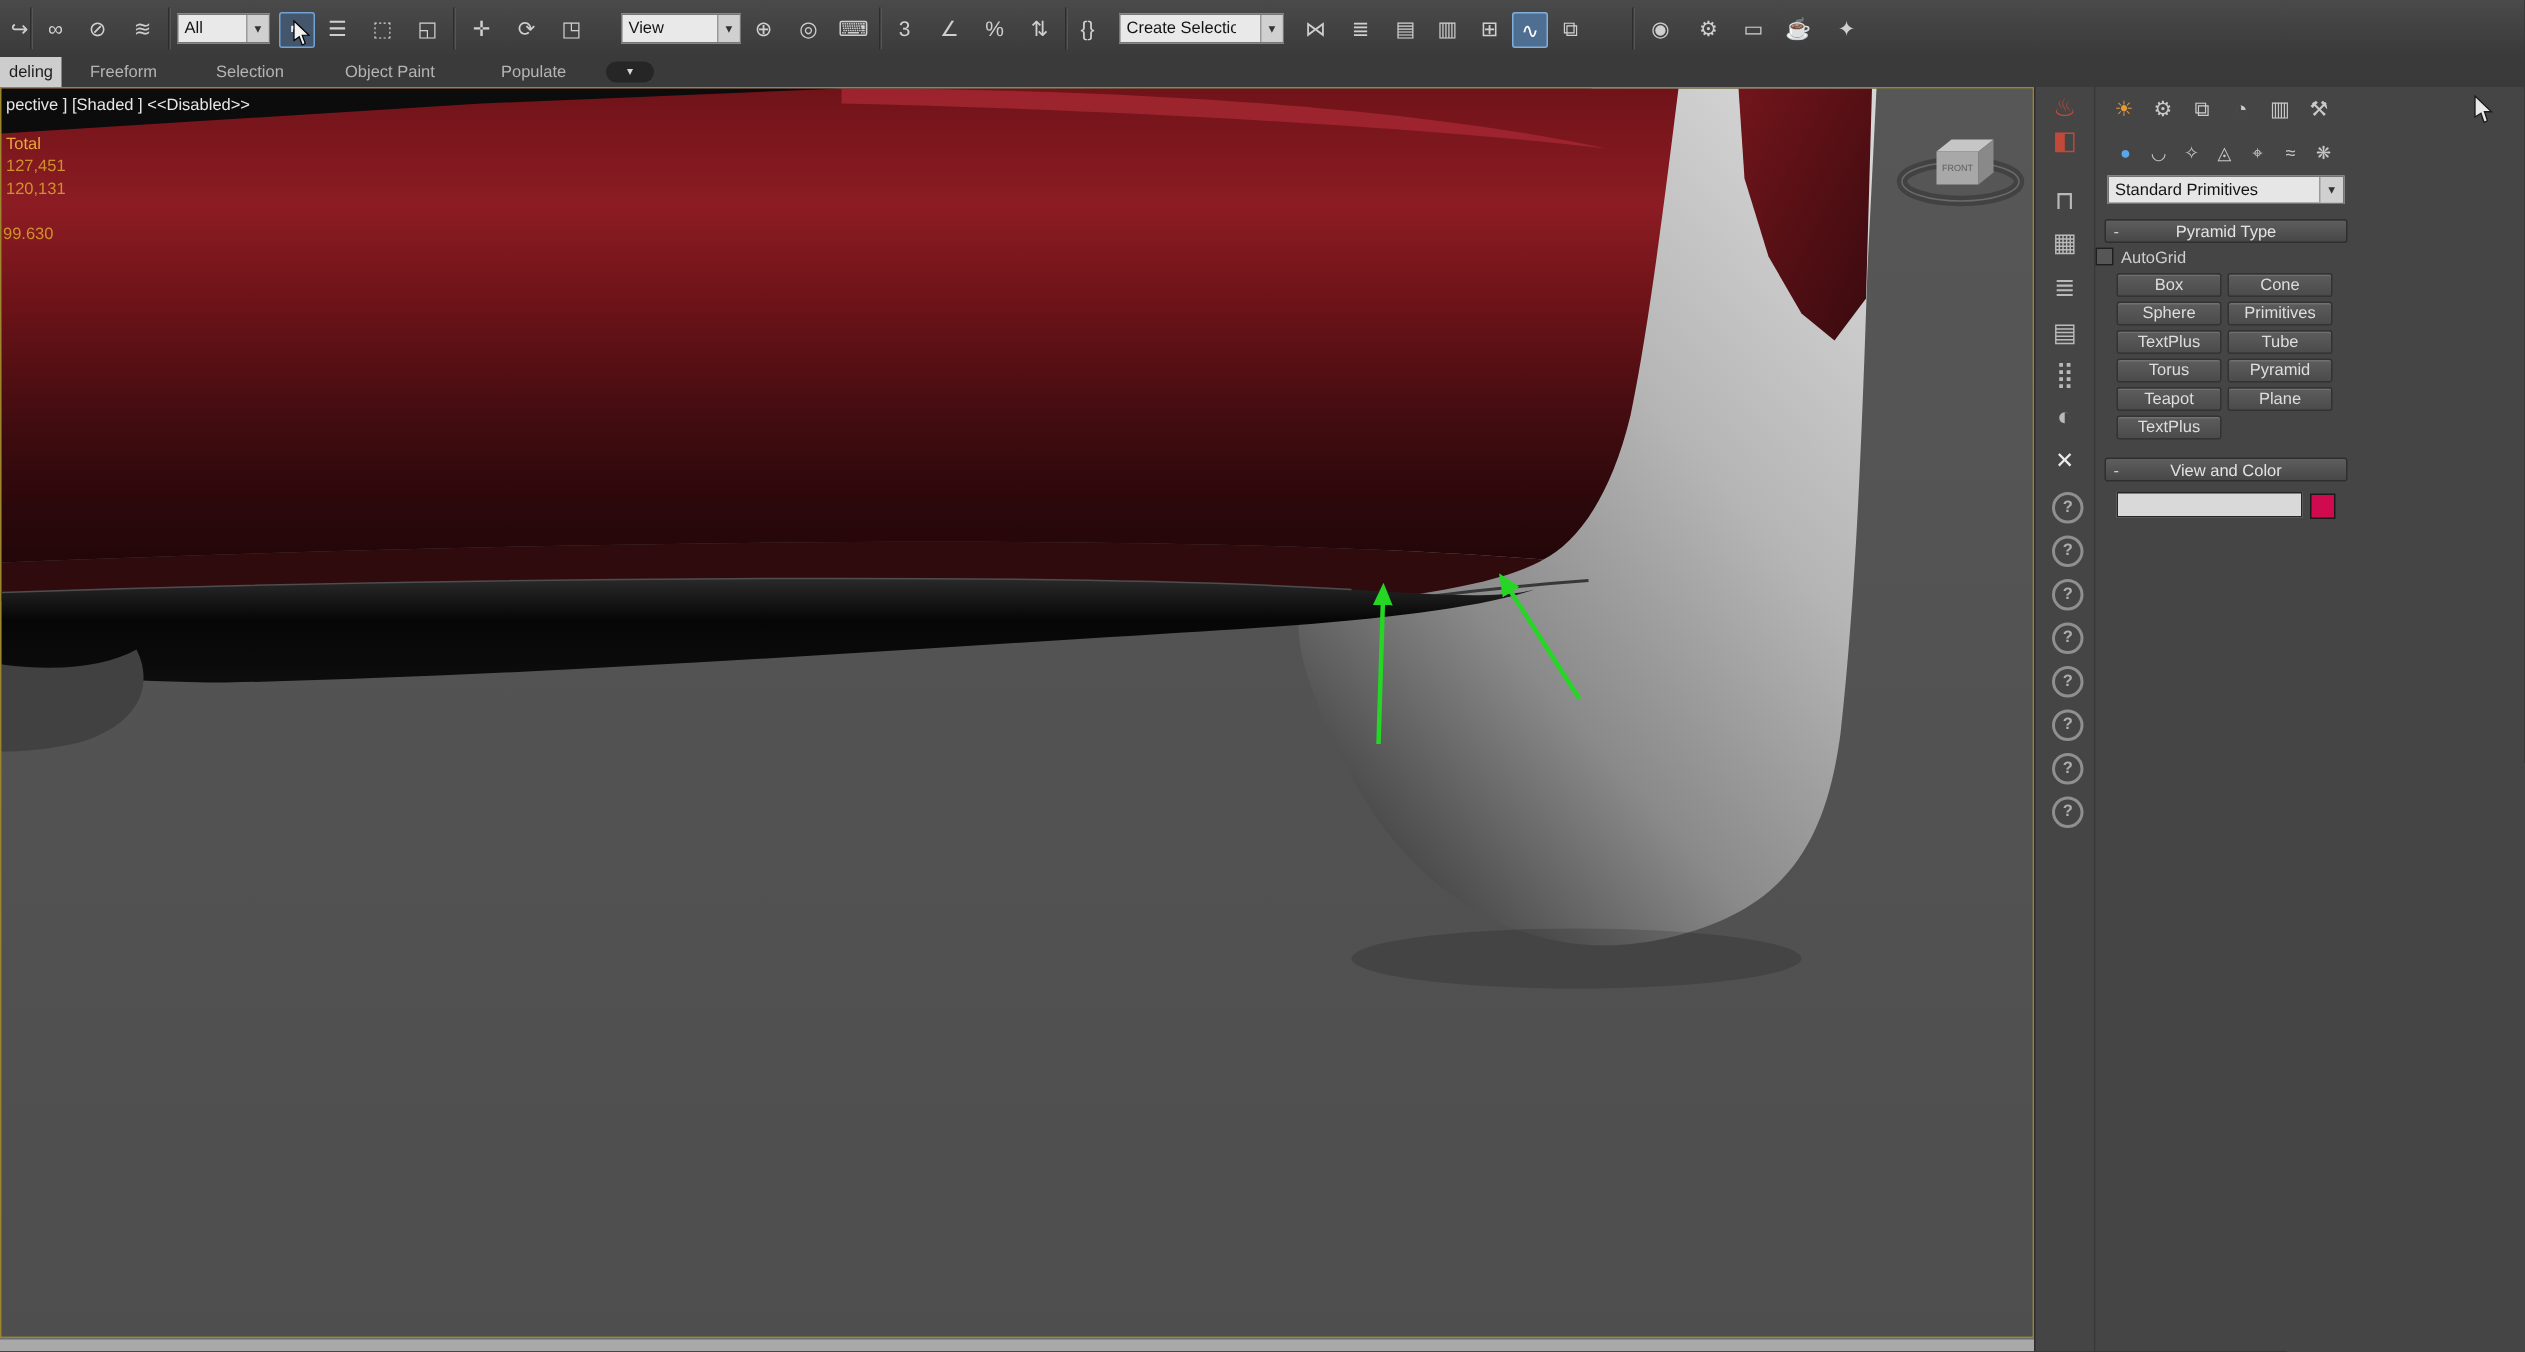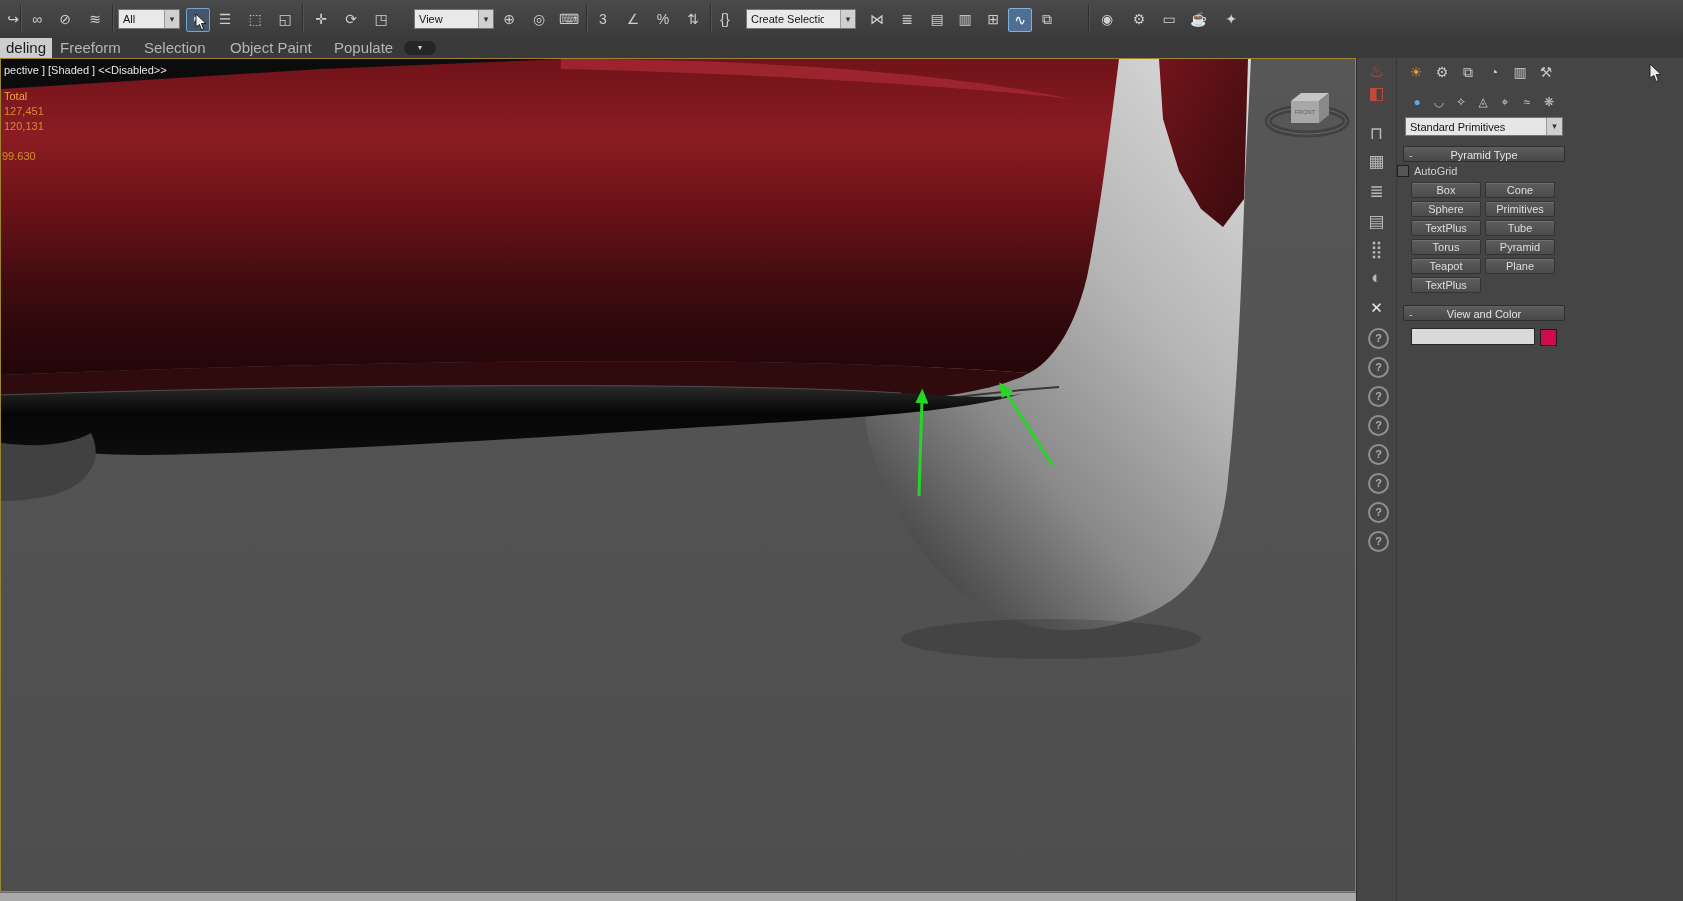--- a/index.html
+++ b/index.html
@@ -16,21 +16,21 @@
   .sep{position:absolute;top:5px;width:1px;height:28px;background:#2d2d2d;border-right:1px solid #555;}
   .combo{position:absolute;top:9px;height:20px;background:#e9e9e9;border:1px solid #767676;
          display:flex;align-items:center;font-size:11px;color:#141414;box-sizing:border-box;gap:16px;}
   .combo .txt{flex:1;padding:0 4px;white-space:nowrap;overflow:hidden;}
   .combo .arr{width:14px;text-align:center;background:#d0d0d0;border-left:1px solid #9a9a9a;
               font-size:9px;color:#333;line-height:18px;align-self:stretch;}
 
   
   .ribbon{position:absolute;left:0;top:38px;width:1683px;height:20px;background:#3a3a3a;
           border-bottom:1px solid #2b2b2b;}
-  .rtab{position:absolute;top:0;height:20px;line-height:20px;font-size:15px;color:#b5b5b5;
+  .rtab{position:absolute;top:0;height:20px;line-height:20px;font-size:11px;color:#b5b5b5;
         padding:0 8px;cursor:default;text-align:center;}
   .rtab.active{background:#cdcdcd;color:#1d1d1d;padding:0 6px;}
   .rcfg{position:absolute;left:404px;top:3px;width:32px;height:14px;background:#262626;
         border-radius:7px;color:#d8d8d8;font-size:8px;text-align:center;line-height:14px;}
 
   
   .viewport{position:absolute;left:0;top:58px;width:1356px;height:834px;box-sizing:border-box;
             border:1px solid #9d852f;background:#535353;}
   .vp-label{position:absolute;left:3px;top:5px;font-size:11px;color:#e7e7e7;}
   .vp-stat{position:absolute;font-size:11px;color:#d0912c;}

